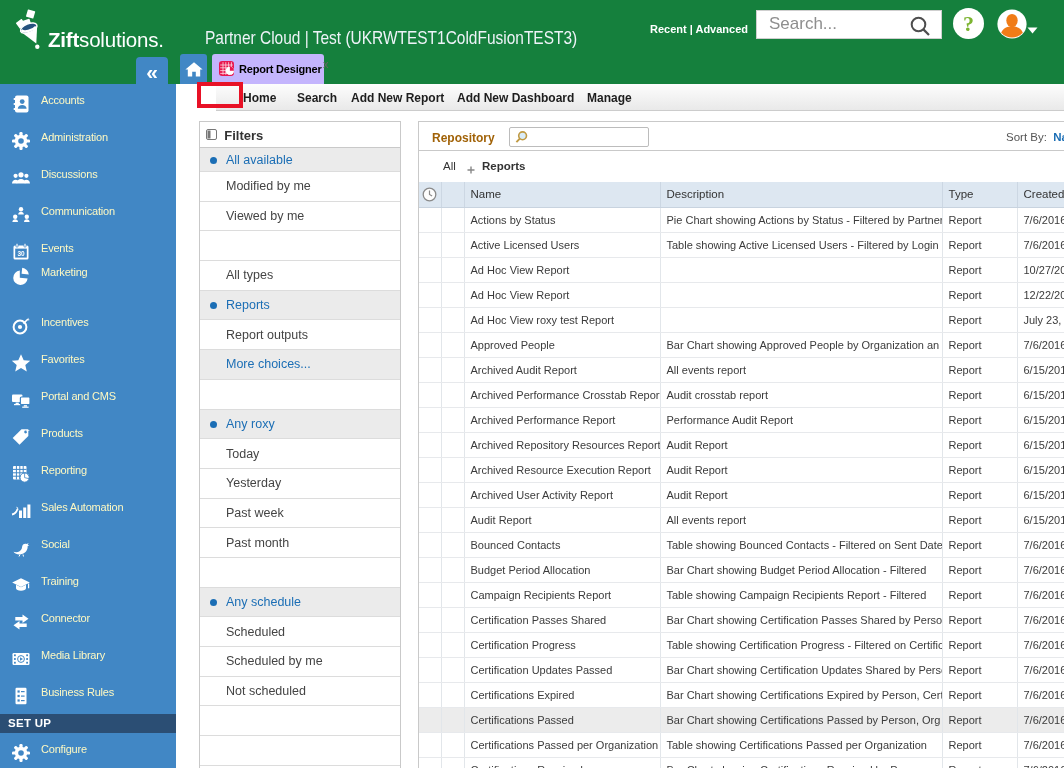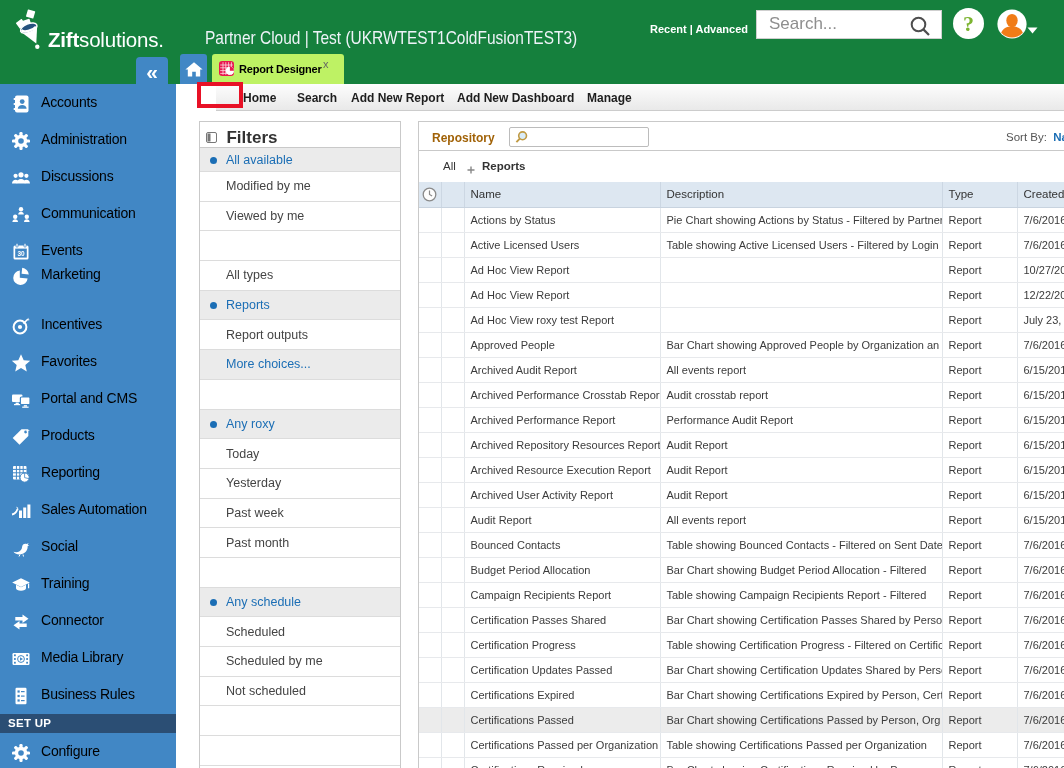--- a/index.html
+++ b/index.html
@@ -11,36 +11,36 @@
 #title { position:absolute; left:205px; top:27px; font-size:19px; color:#eef3f8; transform:scaleX(0.814); transform-origin:0 0; white-space:nowrap; }
 #recadv { position:absolute; left:650px; top:23px; font-size:11px; font-weight:bold; color:#fff; }
 #topsearch { position:absolute; left:756px; top:10px; width:186px; height:29px; background:#fff; border:1px solid #cfcfcf; }
 #topsearch span { position:absolute; left:12px; top:3px; font-size:17px; color:#8e8e8e; }
 #helpc { position:absolute; left:953px; top:8px; width:31px; height:31px; border-radius:50%; background:#fff; text-align:center; }
 #helpc b { font-size:22px; color:#7cb430; font-weight:bold; line-height:31px; font-family:"Liberation Serif",serif; }
 
 #sidebar { position:absolute; top:84px; left:0; width:176px; height:684px; background:#4187c5; }
 .sitem { position:absolute; left:0; width:176px; height:37px; }
 .sicon { position:absolute; left:11px; top:10px; }
-.slabel { position:absolute; left:41px; top:10px; font-size:14px; color:#000000; letter-spacing:-0.2px; }
+.slabel { position:absolute; left:41px; top:10px; font-size:11px; color:#fef9c3; letter-spacing:-0.2px; }
 #setup { position:absolute; left:0; width:176px; height:19px; background:#2b4e74; color:#fff; font-size:11.5px; font-weight:bold; padding:3px 0 0 8px; letter-spacing:0.3px; }
 #collapse { position:absolute; left:136px; top:57px; width:32px; height:28px; background:#4187c5; border-radius:4px 4px 0 0; color:#fff; text-align:center; font-size:21px; font-weight:bold; line-height:29px; }
 
 #tabhome { position:absolute; left:180px; top:54px; width:27px; height:30px; background:#4187c5; border-radius:3px 3px 0 0; text-align:center; padding-top:7px; }
-#tabrd { position:absolute; left:212px; top:54px; width:132px; height:30px; background:#bef264; border-radius:3px 3px 0 0; white-space:nowrap; }
+#tabrd { position:absolute; left:212px; top:54px; width:112px; height:30px; background:#c4b5fd; border-radius:3px 3px 0 0; white-space:nowrap; }
 #tabrd .ri { position:absolute; left:7px; top:7px; }
 #tabrd .rt { position:absolute; left:27px; top:9px; font-size:11px; font-weight:bold; letter-spacing:-0.2px; color:#000; }
 #tabrd .rx { position:absolute; left:111px; top:4px; font-size:11px; color:#666; }
 
 #menubar { position:absolute; left:176px; top:84px; width:888px; height:27px; background:linear-gradient(#fdfdfd,#e9e9e9); border-bottom:1px solid #ccc;margin-left:40px; }
 .mitem { position:absolute; top:7px; font-size:12px; font-weight:bold; color:#1d1d1d; white-space:nowrap; }
 #redbox { position:absolute; left:197px; top:82px; width:46px; height:26px; border:4px solid #e81126; z-index:50; }
 
 #fpanel { position:absolute; left:199px; top:121px; width:202px; height:647px; border:1px solid #c9c9c9; border-bottom:none; background:#fff; }
-#fhead { height:26px; border-bottom:1px solid #c9c9c9; padding:6px 0 0 6px; font-size:17px; font-weight:bold; color:#333; }
+#fhead { height:26px; border-bottom:1px solid #c9c9c9; padding:6px 0 0 6px; font-size:13px; font-weight:bold; color:#333; }
 .frow { position:relative; border-bottom:1px solid #dcdcdc; }
 .fsel { background:#ebebeb; }
 .fsel .ft { color:#1b6eb5; }
 .fb { position:absolute; left:10px; top:50%; margin-top:-3px; width:7px; height:7px; border-radius:50%; background:#1b6eb5; }
 .ft { position:absolute; left:26px; top:50%; margin-top:-7px; font-size:12.5px; color:#444; }
 
 #rpanel { position:absolute; left:418px; top:121px; width:646px; height:647px; border:1px solid #c9c9c9; border-right:none; border-bottom:none; background:#fff; }
 #rhead { position:relative; height:29px; border-bottom:1px solid #c9c9c9; }
 #rhead .rt1 { position:absolute; left:13px; top:9px; font-size:12px; font-weight:bold; color:#a16207; }
 #rsearch { position:absolute; left:90px; top:5px; width:140px; height:20px; border:1px solid #bcbcbc; border-radius:2px; background:#fff; }

